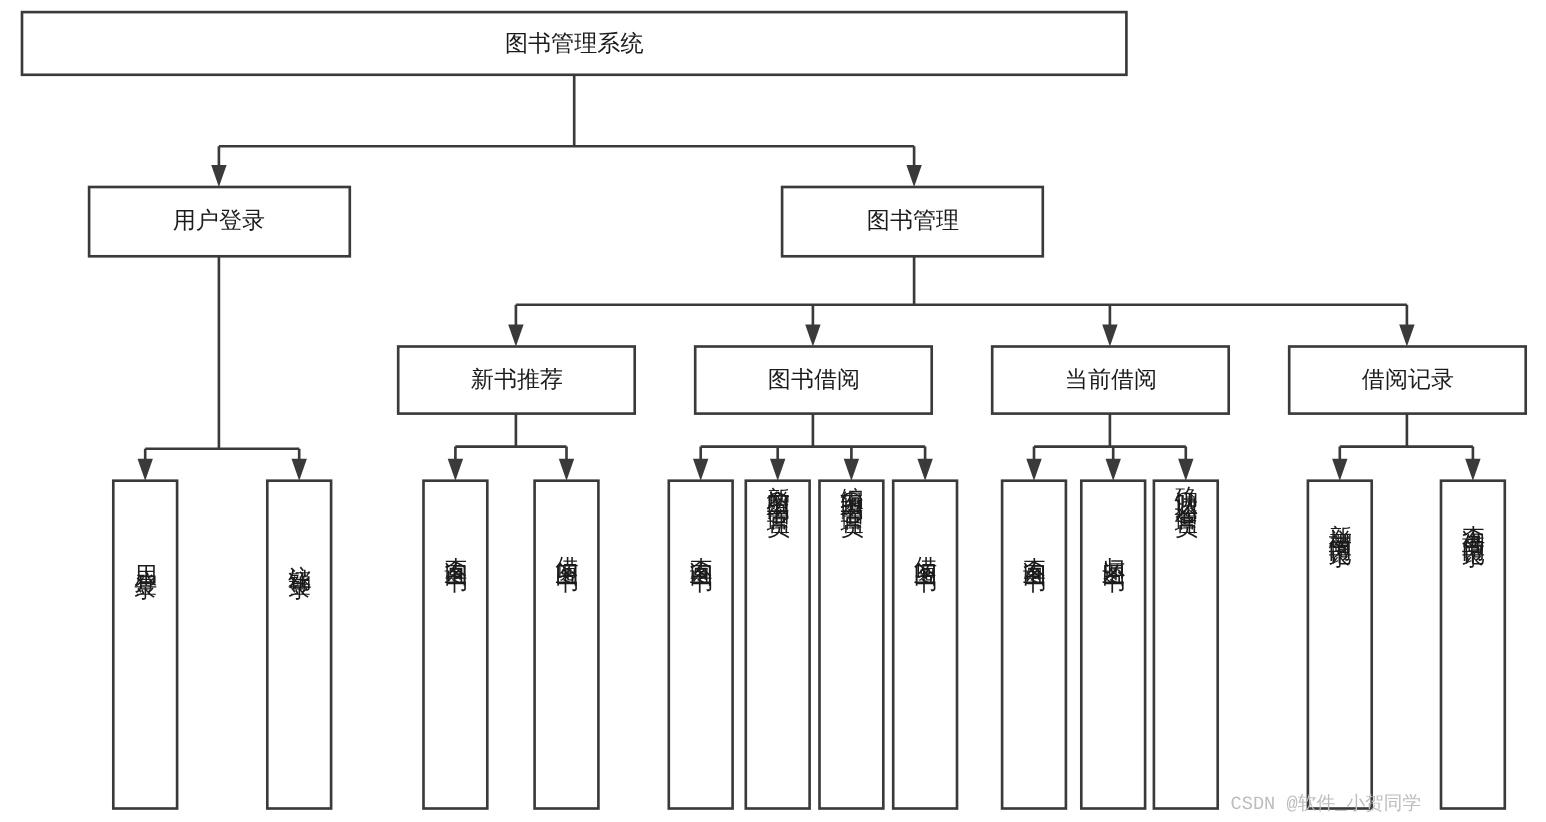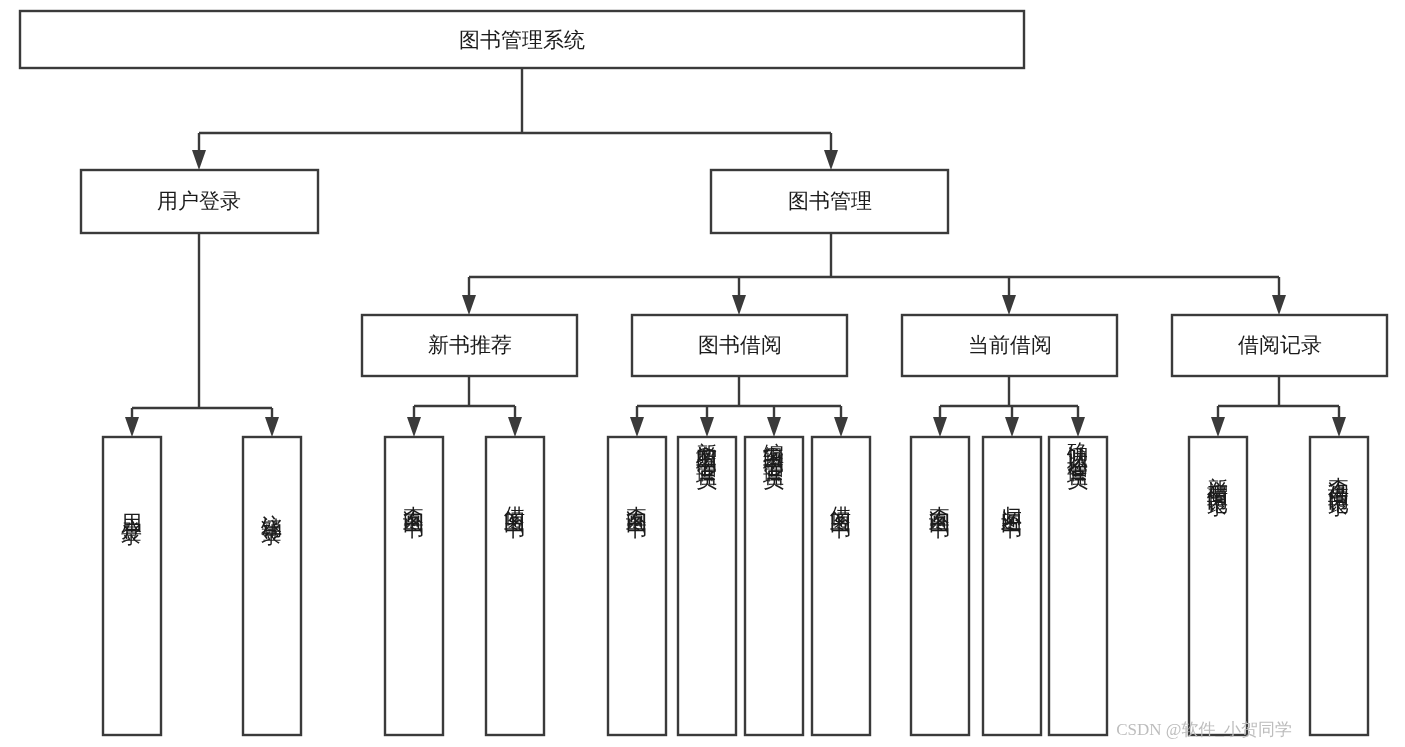--- a/index.html
+++ b/index.html
@@ -54,21 +54,21 @@
     writing-mode: vertical-rl;
     text-orientation: upright;
     glyph-orientation-vertical: 0;
     text-anchor: middle;
     letter-spacing: 4px;
   }
   .watermark {
     position: absolute;
     right: 14px;
     bottom: 6px;
-    font-family: Liberation Serif, serif;
+    font-family: Liberation Mono, monospace;
     font-size: 17px;
     color: #bdbdbd;
     white-space: nowrap;
     user-select: none;
     margin-top: 33px;
   }
 </style>
 </head>
 <body>
 

